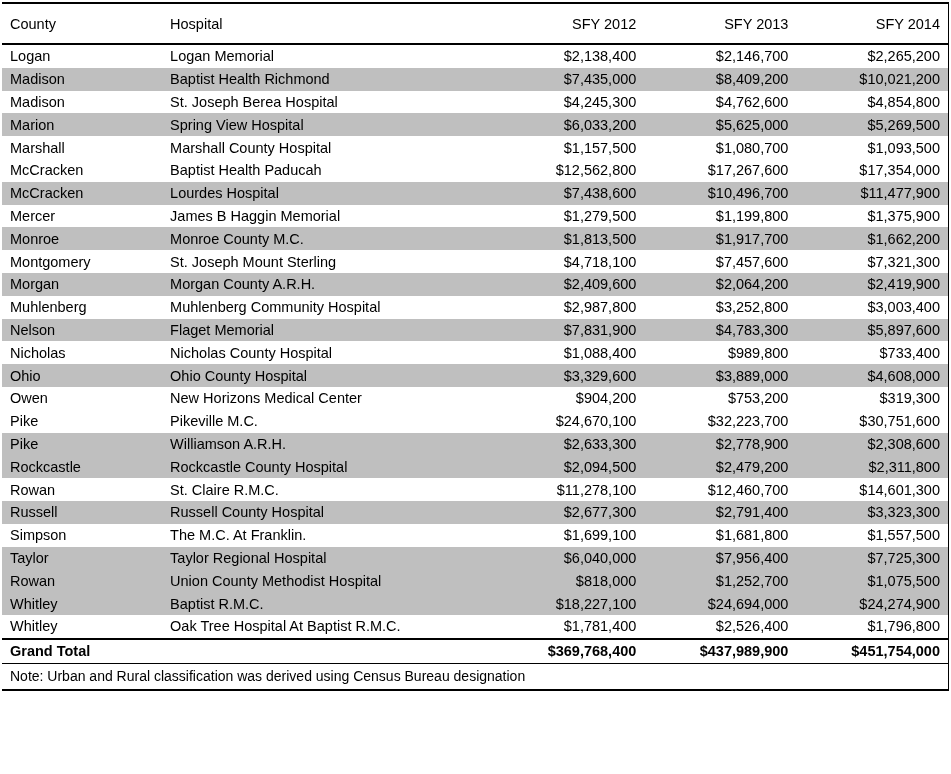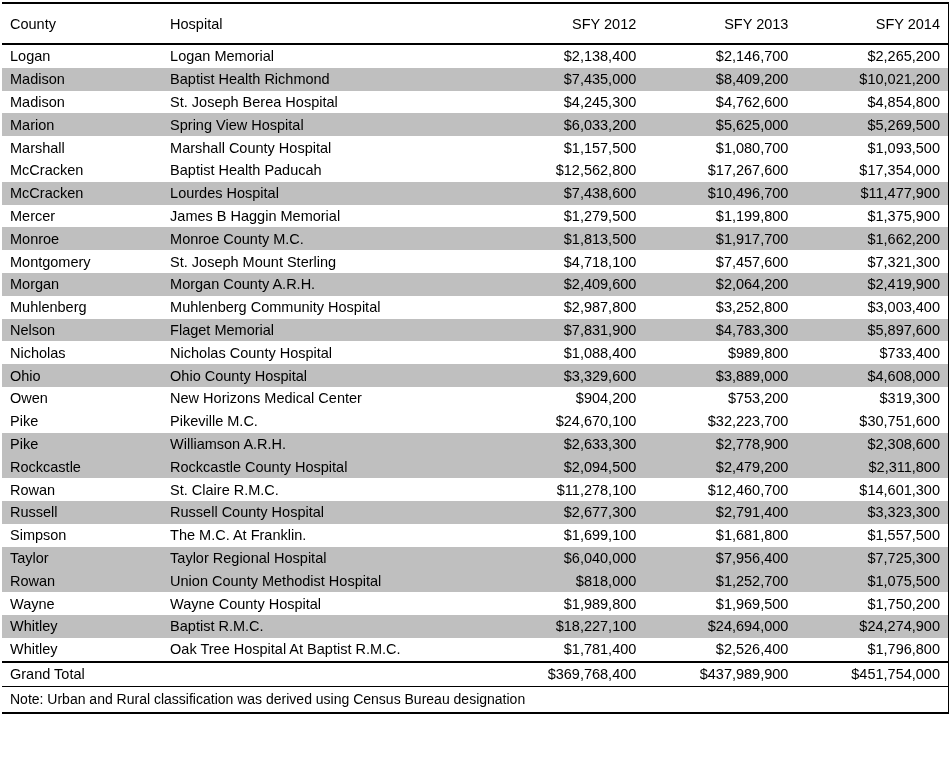--- a/index.html
+++ b/index.html
@@ -44,21 +44,21 @@
     overflow: hidden;
     vertical-align: middle;
   }
   tbody tr.stripe { background: #bfbfbf; }
   td.county { font-weight: normal; }
   td.num { text-align: right; }
 
   tr.grand-total td {
     border-top: 2px solid #000;
     border-bottom: 1.5px solid #000;
-    font-weight: normal;
+    font-weight: bold;
     padding: 2px 8px;
     height: 19px;
     margin-top: 16px;
   }
   tr.note-row td {
     border-bottom: 2px solid #000;
     padding: 3px 8px 4px 8px;
     height: 18px;
     font-size: 14px;
     white-space: nowrap;
@@ -249,27 +249,20 @@
           <td class="num">$7,956,400</td>
           <td class="num">$7,725,300</td>
         </tr>
         <tr class="stripe">
           <td class="county">Rowan</td>
           <td>Union County Methodist Hospital</td>
           <td class="num">$818,000</td>
           <td class="num">$1,252,700</td>
           <td class="num">$1,075,500</td>
         </tr>
-        <tr>
-          <td class="county">Wayne</td>
-          <td>Wayne County Hospital</td>
-          <td class="num">$1,989,800</td>
-          <td class="num">$1,969,500</td>
-          <td class="num">$1,750,200</td>
-        </tr>
         <tr class="stripe">
           <td class="county">Whitley</td>
           <td>Baptist R.M.C.</td>
           <td class="num">$18,227,100</td>
           <td class="num">$24,694,000</td>
           <td class="num">$24,274,900</td>
         </tr>
         <tr>
           <td class="county">Whitley</td>
           <td>Oak Tree Hospital At Baptist R.M.C.</td>

